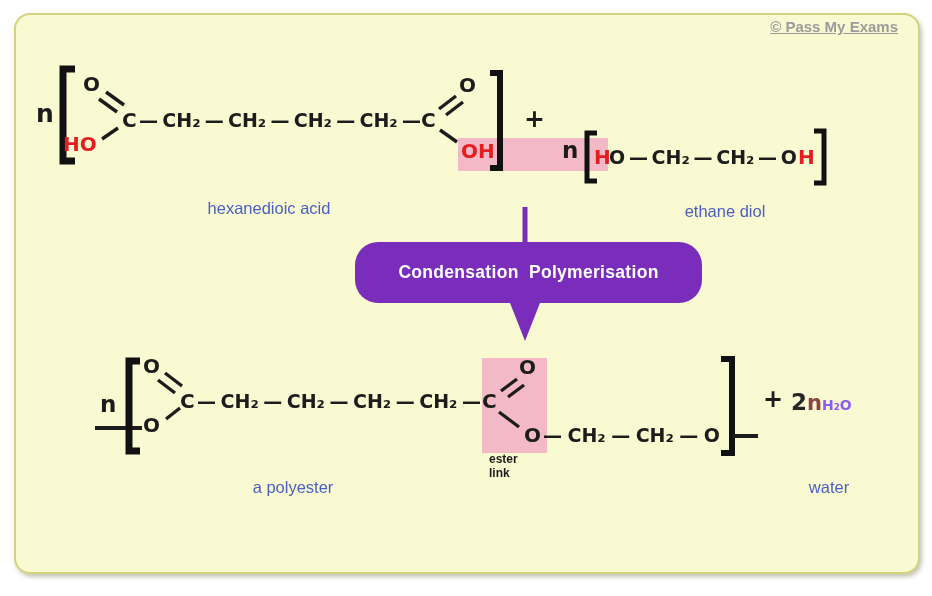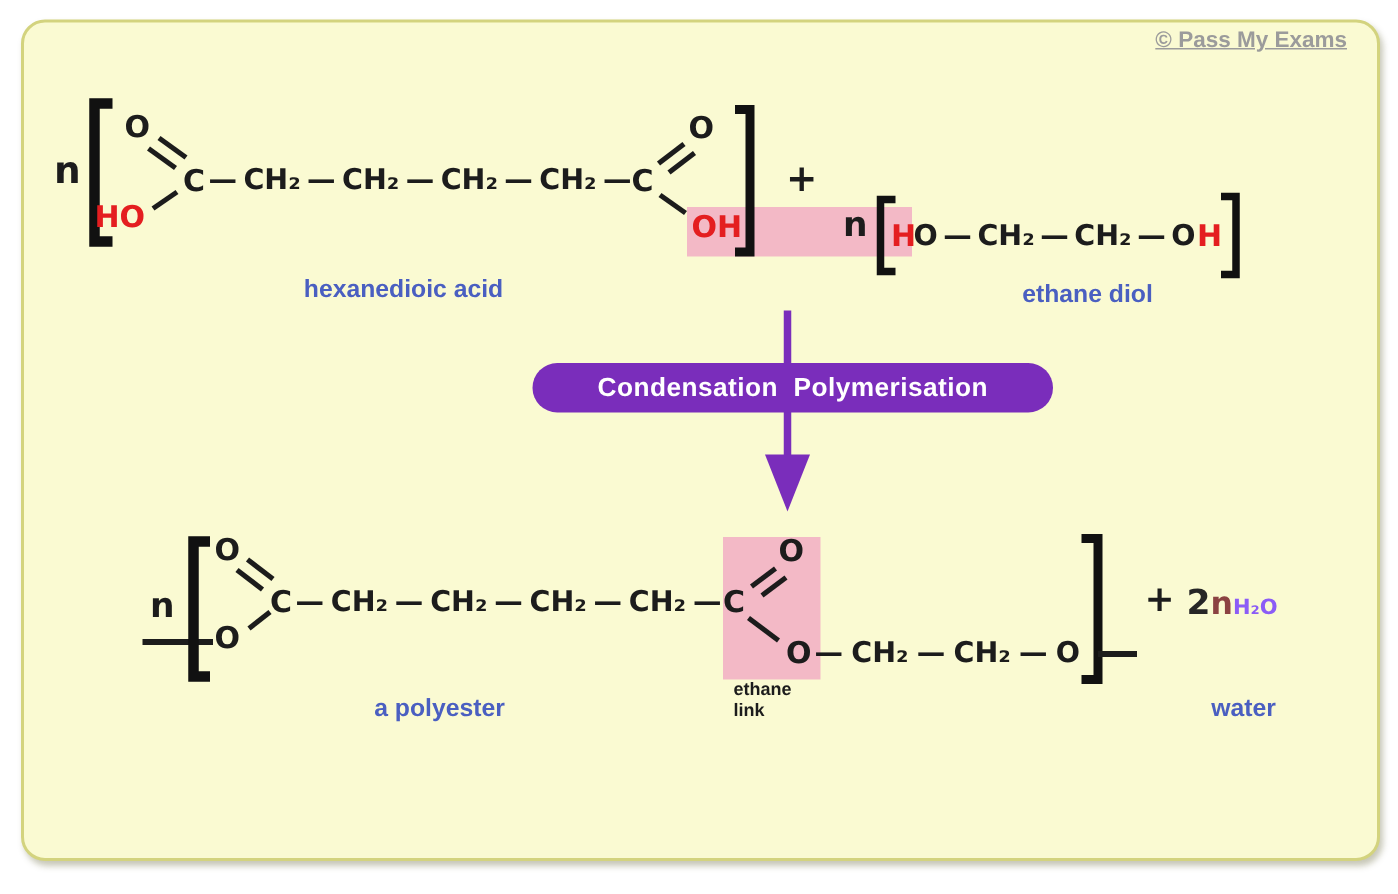--- a/index.html
+++ b/index.html
@@ -12,22 +12,22 @@
   .hl-top{left:458px;top:138px;width:150px;height:33px;}
   .hl-bottom{left:482px;top:358px;width:65px;height:95px;}
   svg.bonds{position:absolute;left:0;top:0;z-index:3;pointer-events:none;}
   .atom{position:absolute;z-index:4;font-family:"DejaVu Sans",sans-serif;font-weight:700;
         font-size:20px;color:#1c1c1c;line-height:1.1;white-space:nowrap;}
   .red{color:#e41e20;}
   .ncoef{font-size:25px;}
   .plus{font-size:25px;}
   .chain{position:absolute;z-index:4;display:flex;justify-content:space-between;align-items:baseline;
          font-family:"DejaVu Sans",sans-serif;font-weight:700;font-size:19px;color:#1c1c1c;}
-  .blue-label{position:absolute;z-index:4;color:#4a5fc1;font-weight:700;font-size:16.5px;text-align:center;}
-  .pill{position:absolute;left:355px;top:242px;width:347px;height:33px;background:#7a2dbb;
+  .blue-label{position:absolute;z-index:4;color:#4a5fc1;font-weight:400;font-size:16.5px;text-align:center;margin-top:15px;}
+  .pill{position:absolute;left:355px;top:242px;width:347px;height:61px;background:#7a2dbb;
         border-radius:23px;z-index:5;display:flex;align-items:center;justify-content:center;}
   .pill-text{color:#ffffff;font-weight:700;font-size:17.5px;white-space:pre;letter-spacing:.3px;}
   .ester-label{position:absolute;left:489px;top:453px;z-index:4;font-size:12px;font-weight:700;
                color:#1c1c1c;line-height:13.5px;}
   .water-formula{position:absolute;left:791px;top:389px;z-index:4;display:flex;align-items:baseline;
                  font-family:"DejaVu Sans",sans-serif;font-weight:700;}
   .wf-coeff{font-size:23px;color:#262626;}
   .wf-n{font-size:21px;color:#8b4242;}
   .wf-h2o{font-size:14px;color:#8b5cf6;}
 </style>
@@ -143,21 +143,21 @@
   <div class="atom" style="left:524px;top:424px;">O</div>
   <div class="chain" style="left:543px;top:424px;width:177px;">
     <span>—</span>
     <span>CH₂</span>
     <span>—</span>
     <span>CH₂</span>
     <span>—</span>
     <span>O</span>
   </div>
   <div class="ester-label">
-    <div>ethane</div>
+    <div>ester</div>
     <div>link</div>
   </div>
   <div class="blue-label" style="left:223px;top:463px;width:140px;">a polyester</div>
 
   <div class="atom plus" style="left:763px;top:386px;font-size:24px;">+</div>
   <div class="water-formula">
     <span class="wf-coeff">2</span>
     <span class="wf-n">n</span>
     <span class="wf-h2o">H₂O</span>
   </div>

